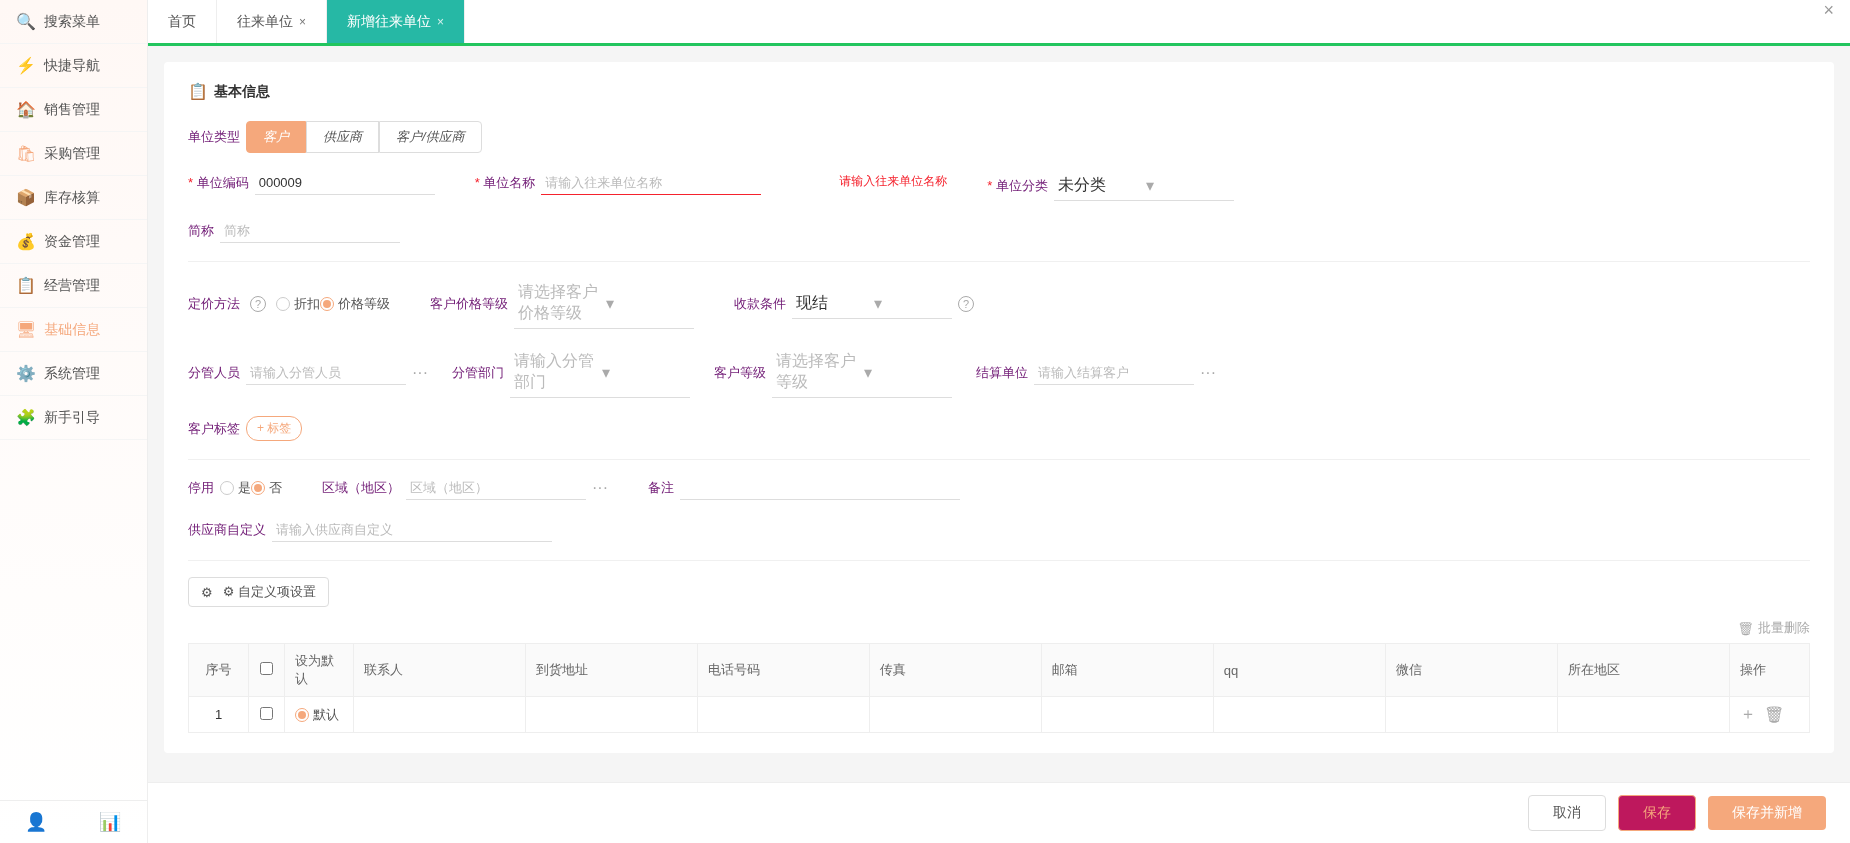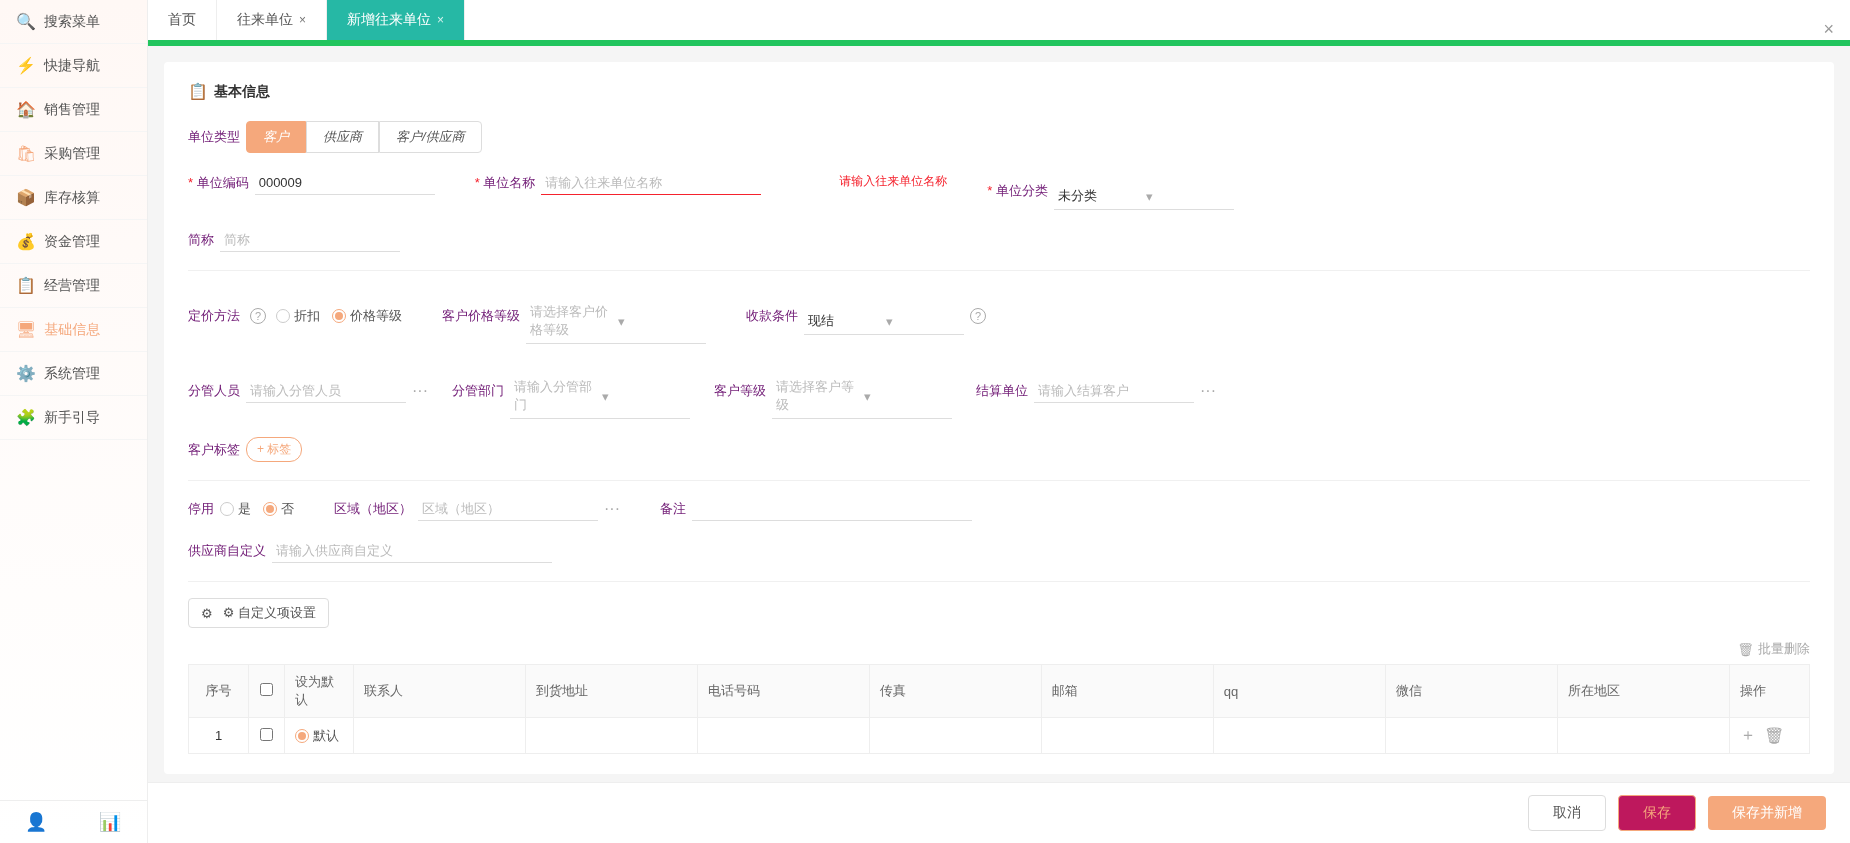--- a/index.html
+++ b/index.html
@@ -26,23 +26,23 @@
     }
     .sidebar-item .icon { font-size: 16px; color: #f5a87c; }
     .sidebar-item.active { color: #f5a87c; }
 
     
     .main { flex: 1; display: flex; flex-direction: column; overflow: hidden; }
 
     
     .tab-bar {
       display: flex;
-      align-items: flex-end;
-      background: #fff;
-      border-bottom: 6px solid #22c55e;
+      align-items: flex-start;
+      background: #fff;
+      border-bottom: 3px solid #22c55e;
       padding: 0 0 0 0;
       height: 46px;
       flex-shrink: 0;
     }
     .tab {
       display: flex;
       align-items: center;
       gap: 6px;
       padding: 0 20px;
       height: 100%;
@@ -129,21 +129,21 @@
 
     .field-select {
       display: flex;
       align-items: center;
       border-bottom: 1px solid #ddd;
       padding: 4px 4px;
       cursor: pointer;
       min-width: 160px;
       gap: 4px;
     }
-    .field-select span { flex: 1; color: #bbb; font-size: 13px; margin-top: 12px; }
+    .field-select span { flex: 1; color: #bbb; font-size: 16px; }
     .field-select .arrow { color: #aaa; }
 
     
     .unit-type-group {
       display: flex;
       gap: 0;
     }
     .unit-type-btn {
       padding: 6px 16px;
       border: 1px solid #ddd;
@@ -155,21 +155,21 @@
     }
     .unit-type-btn:first-child { border-radius: 4px 0 0 4px; }
     .unit-type-btn:last-child { border-radius: 0 4px 4px 0; }
     .unit-type-btn.active {
       background: #f5a87c;
       color: #fff;
       border-color: #f5a87c;
     }
 
     
-    .radio-group { display: flex; gap: 12px; }
+    .radio-group { display: flex; }
     .radio-item { display: flex; align-items: center; gap: 4px; cursor: pointer; font-size: 13px; color: #555; }
     .radio-circle {
       width: 14px; height: 14px; border-radius: 50%;
       border: 1.5px solid #ccc;
       display: flex; align-items: center; justify-content: center;
     }
     .radio-circle.checked { border-color: #f5a87c; }
     .radio-circle.checked::after {
       content: "";
       width: 8px; height: 8px; border-radius: 50%;

